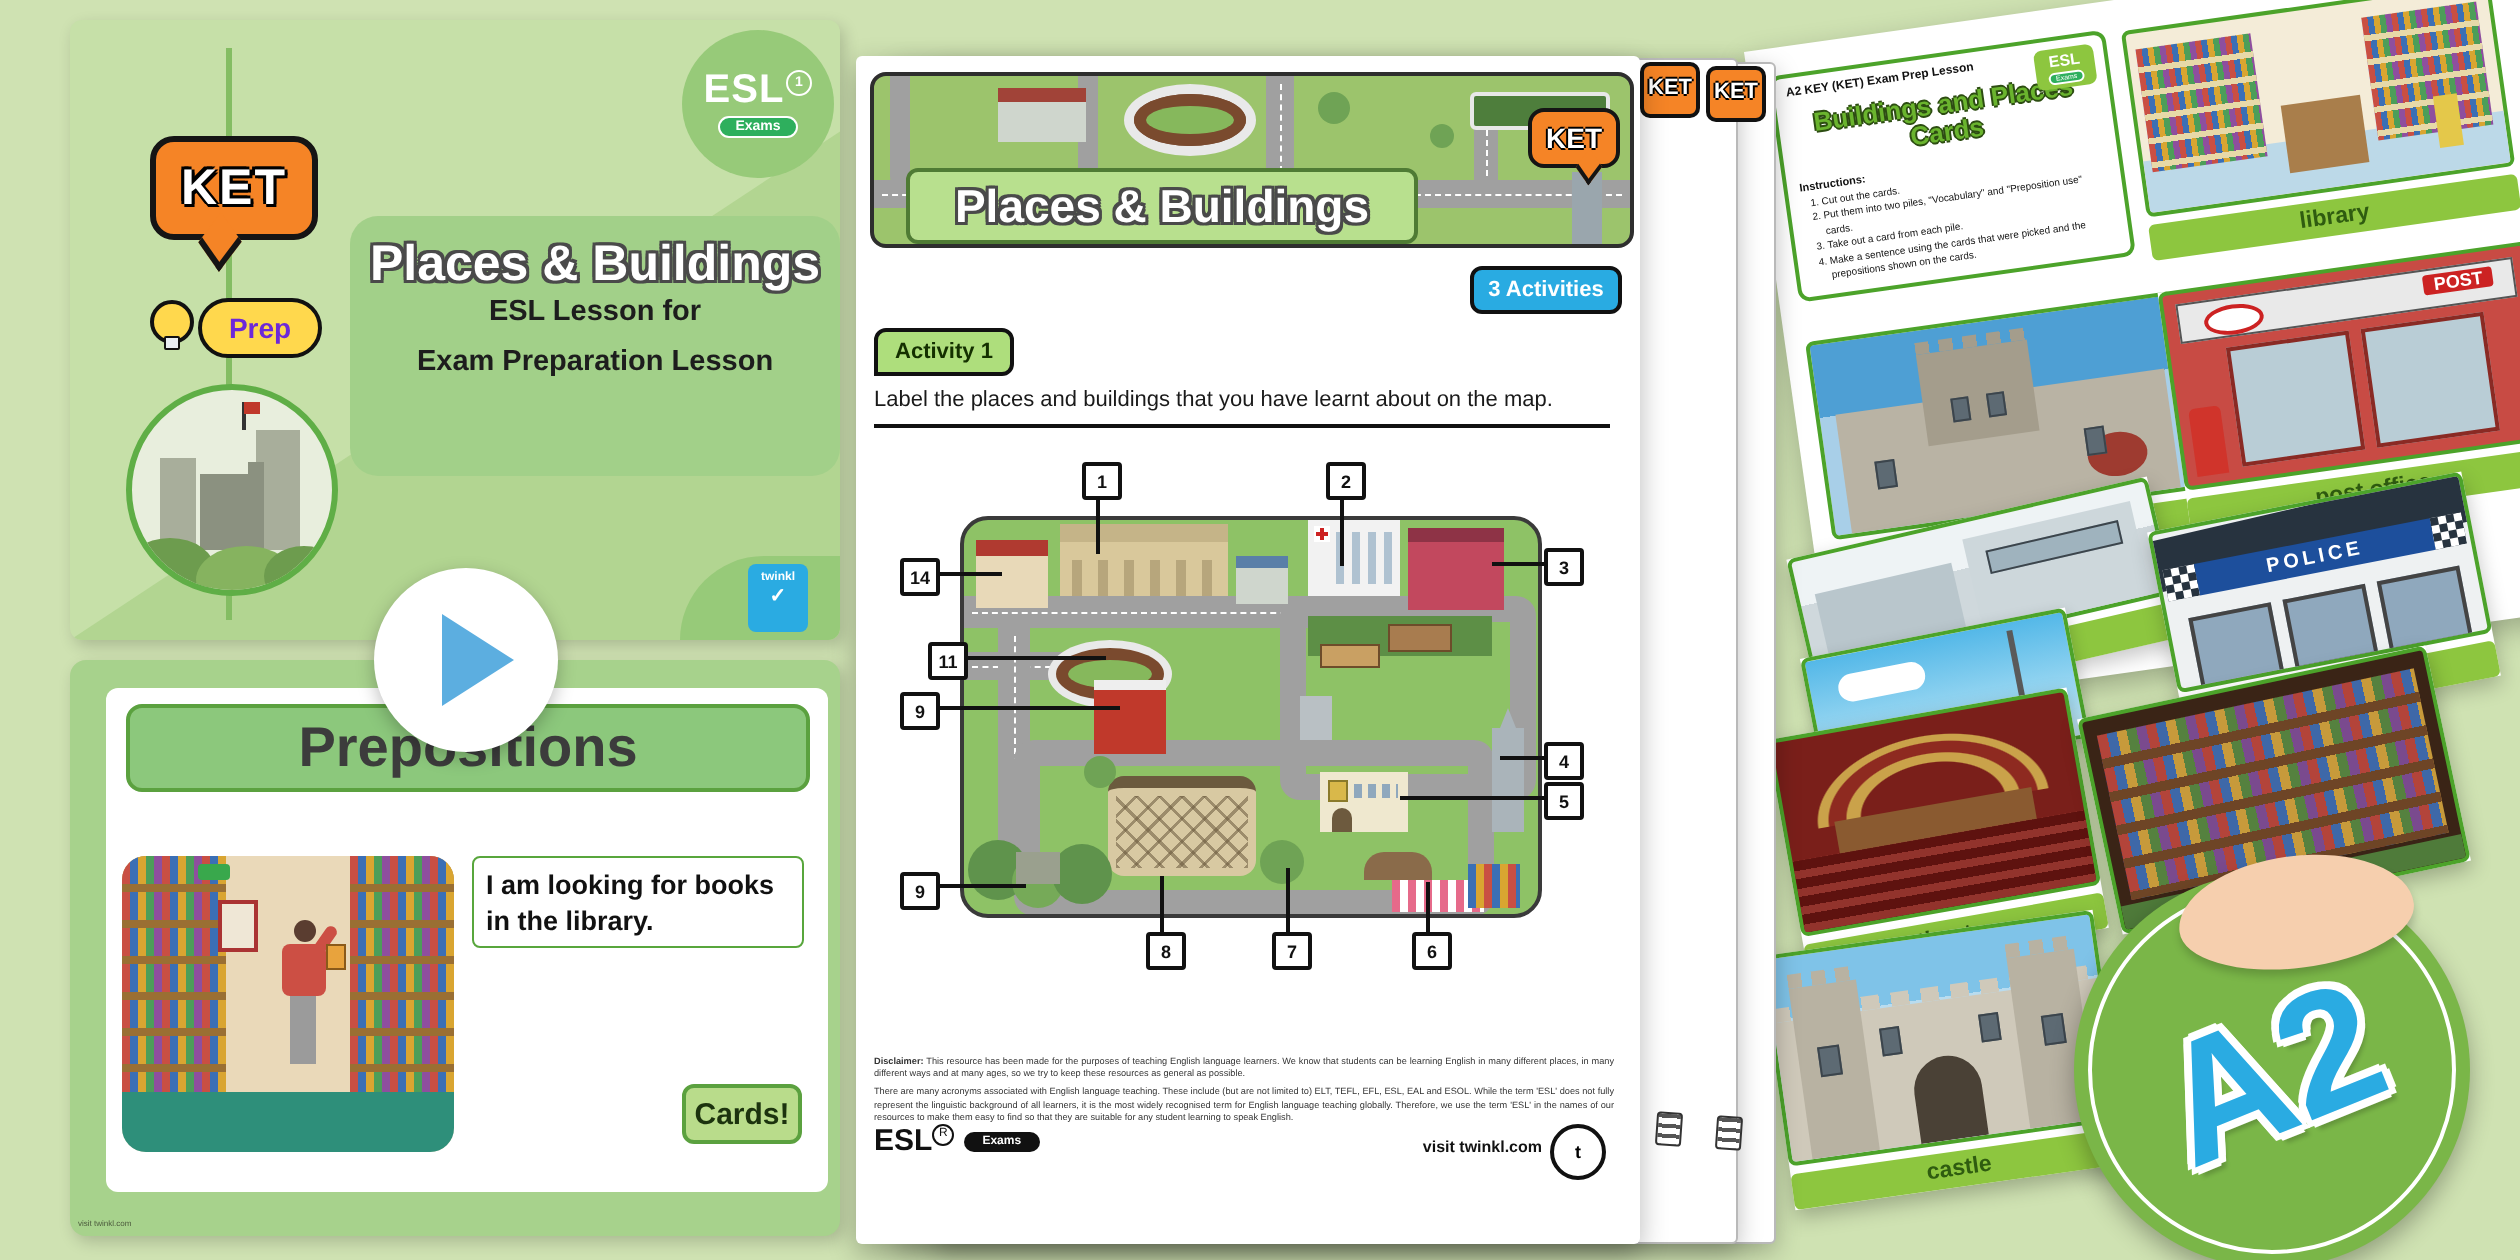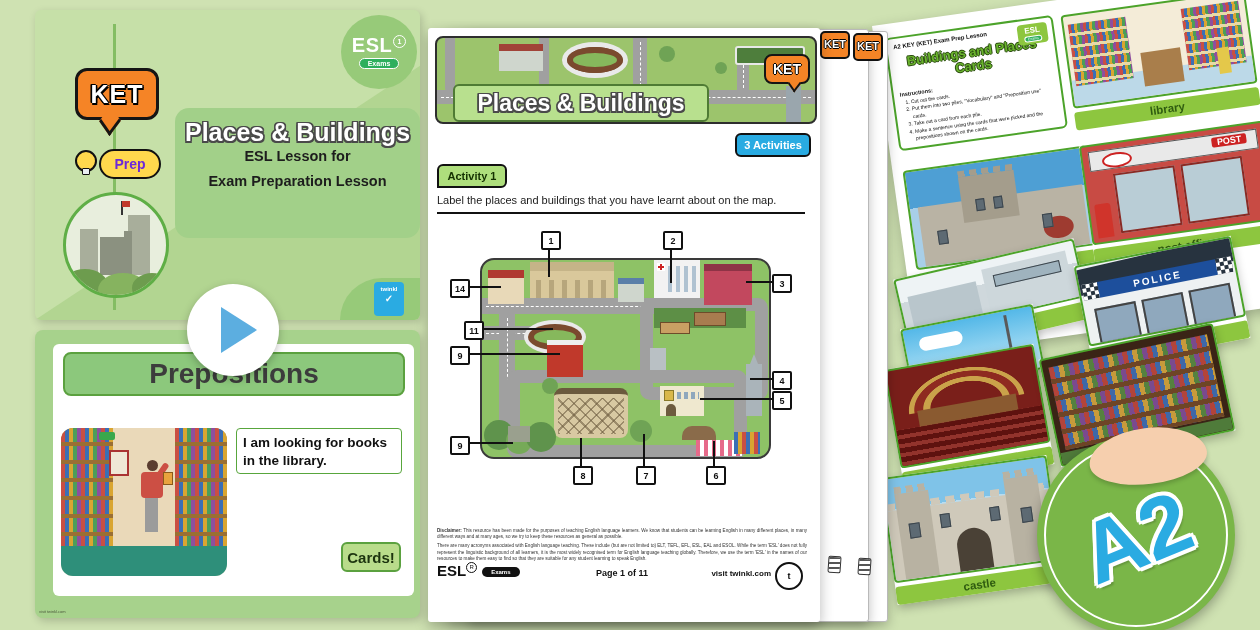--- a/index.html
+++ b/index.html
@@ -402,21 +402,20 @@
     <div class="numbox" style="left:22px;top:318px;">9</div>
     <div class="numbox" style="left:22px;top:293px;margin-left:14px;">11</div>
     <div class="numbox" style="left:22px;top:251px;">14</div>
 
     <div id="ws-disc" class="abs">
       <p><b>Disclaimer:</b> <span>This resource has been made for the purposes of teaching English language learners. We know that students can be learning English in many different places, in many different ways and at many ages, so we try to keep these resources as general as possible.</span></p>
       <p>There are many acronyms associated with English language teaching. These include (but are not limited to) ELT, TEFL, EFL, ESL, EAL and ESOL. While the term 'ESL' does not fully represent the linguistic background of all learners, it is the most widely recognised term for English language teaching globally. Therefore, we use the term 'ESL' in the names of our resources to make them easy to find so that they are suitable for any student learning to speak English.</p>
     </div>
     <div id="ws-foot" class="abs">
       <span class="esl-b">ESL</span><span class="esl-breg">R</span><span class="pillb">Exams</span>
-      <div id="ws-page-label">Page 1 of 11</div>
       <div id="ws-site">visit twinkl.com</div>
       <div id="ws-stamp">t</div>
     </div>
   </div>
 
   <div id="slide1" class="abs">
     <div class="diag"></div>
     <div class="vline"></div>
     <div id="s1-ket" class="abs ket-bubble flexc">KET</div>
     <div id="s1-ket-tail" class="abs"></div>

